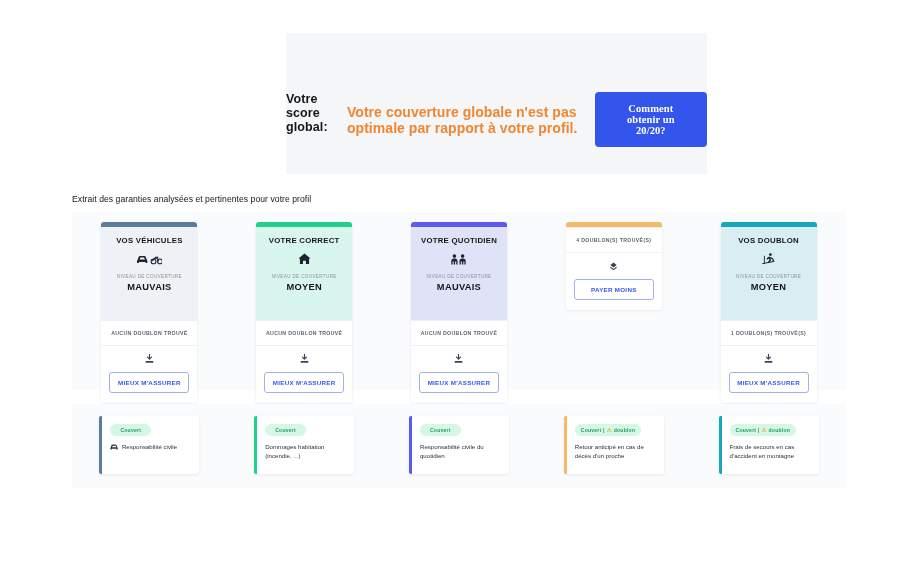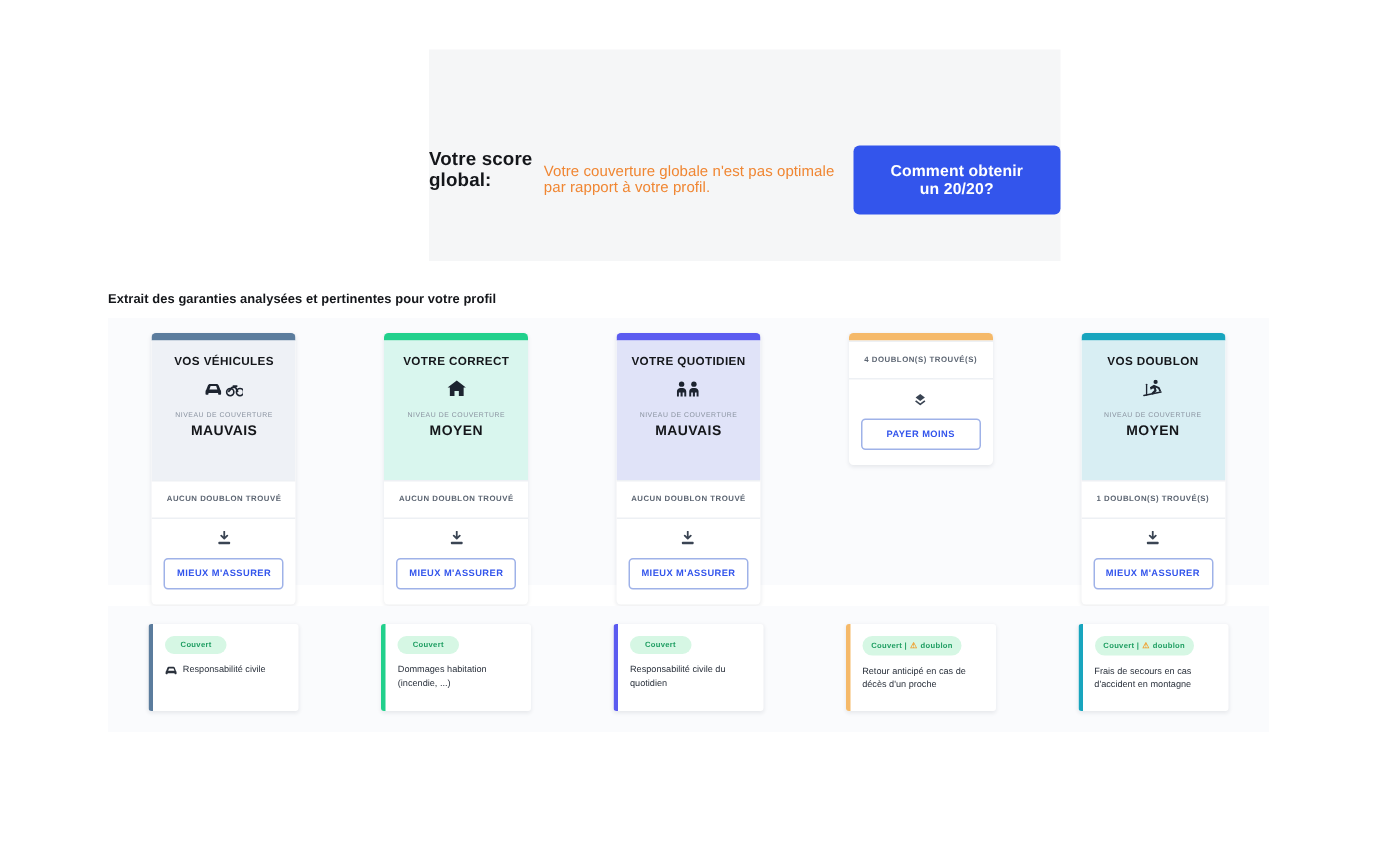--- a/index.html
+++ b/index.html
@@ -33,46 +33,46 @@
   }
   .score-value {
     margin-top: 9px;
     font-size: 25px;
     font-weight: bold;
     color: #14161a;
     letter-spacing: .3px;
   }
   .score-msg {
     margin-top: 13px;
-    font-size: 10px;
-    font-weight: normal;
+    font-size: 14px;
+    font-weight: bold;
     color: #f08632;
     letter-spacing: .05px;
   }
   .score-btn {
     margin-top: 13px;
     background: #3355ec;
     color: #ffffff;
     border: none;
     border-radius: 4px;
     padding: 11px 22px;
     font-size: 10.5px;
     font-weight: bold;
-    font-family: Liberation Sans, sans-serif;
+    font-family: Liberation Serif, serif;
     cursor: pointer;
     letter-spacing: .1px;
   }
 
   
   .section-caption {
     position: absolute;
     left: 72px;
     top: 194px;
     font-size: 8.6px;
-    font-weight: bold;
+    font-weight: normal;
     color: #14161a;
     letter-spacing: .05px;
   }
 
   
   .cards-strip {
     position: absolute;
     left: 72px;
     top: 212px;
     width: 774px;

